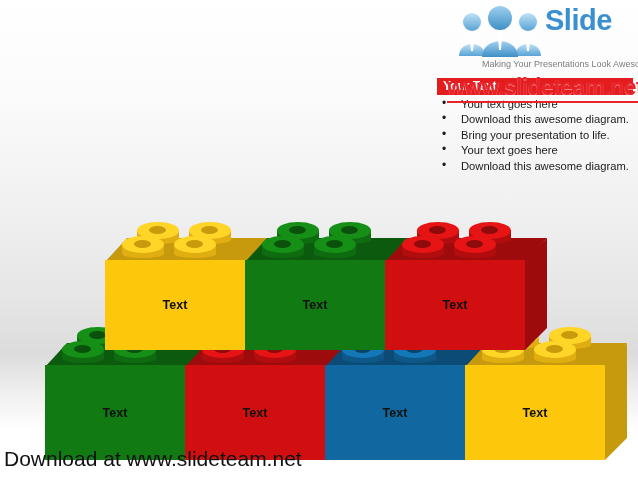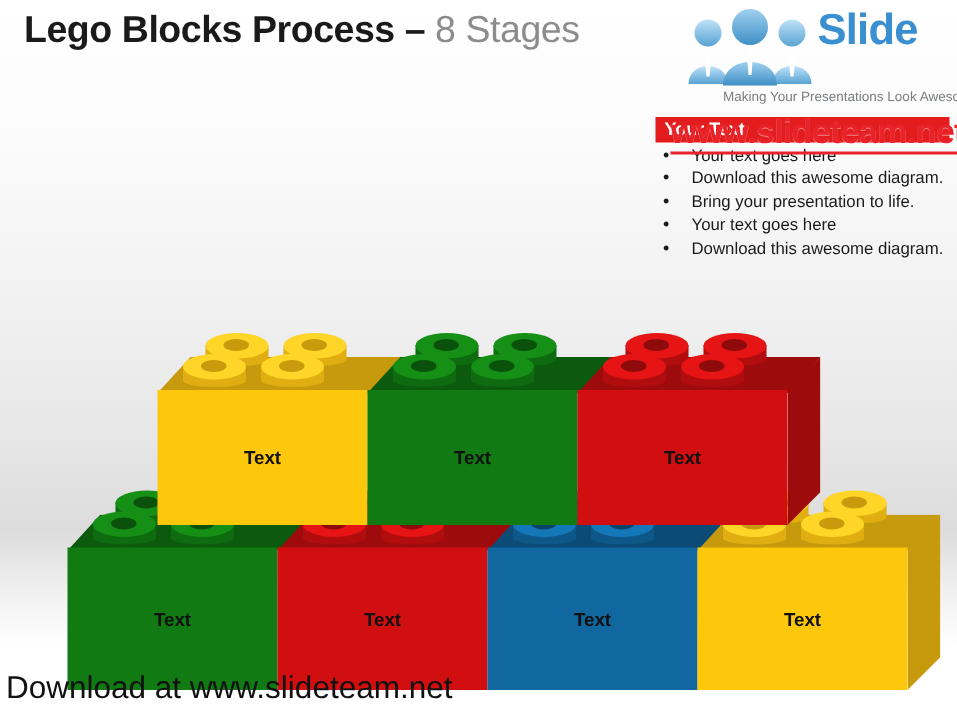--- a/index.html
+++ b/index.html
@@ -92,23 +92,20 @@
   .yourlogo{
     position:absolute;left:572px;top:489px;
     font-size:8.5px;color:#6d6d6d;
   }
 </style>
 </head>
 <body>
 
 <div class="slide">
 
-  <div class="title">
-    <span class="t-main">Lego Blocks Process – </span><span class="t-sub">8 Stages</span>
-  </div>
 
   <div class="logo">
     <svg class="logo-people" viewBox="0 0 86 52">
       <defs>
         <linearGradient id="gp" x1="0" y1="0" x2="0" y2="1">
           <stop offset="0" stop-color="#9ed0ef"></stop>
             <stop offset="1" stop-color="#3f8fc6"></stop>
         </linearGradient>
         <linearGradient id="gp2" x1="0" y1="0" x2="0" y2="1">
           <stop offset="0" stop-color="#bfe2f7"></stop>

